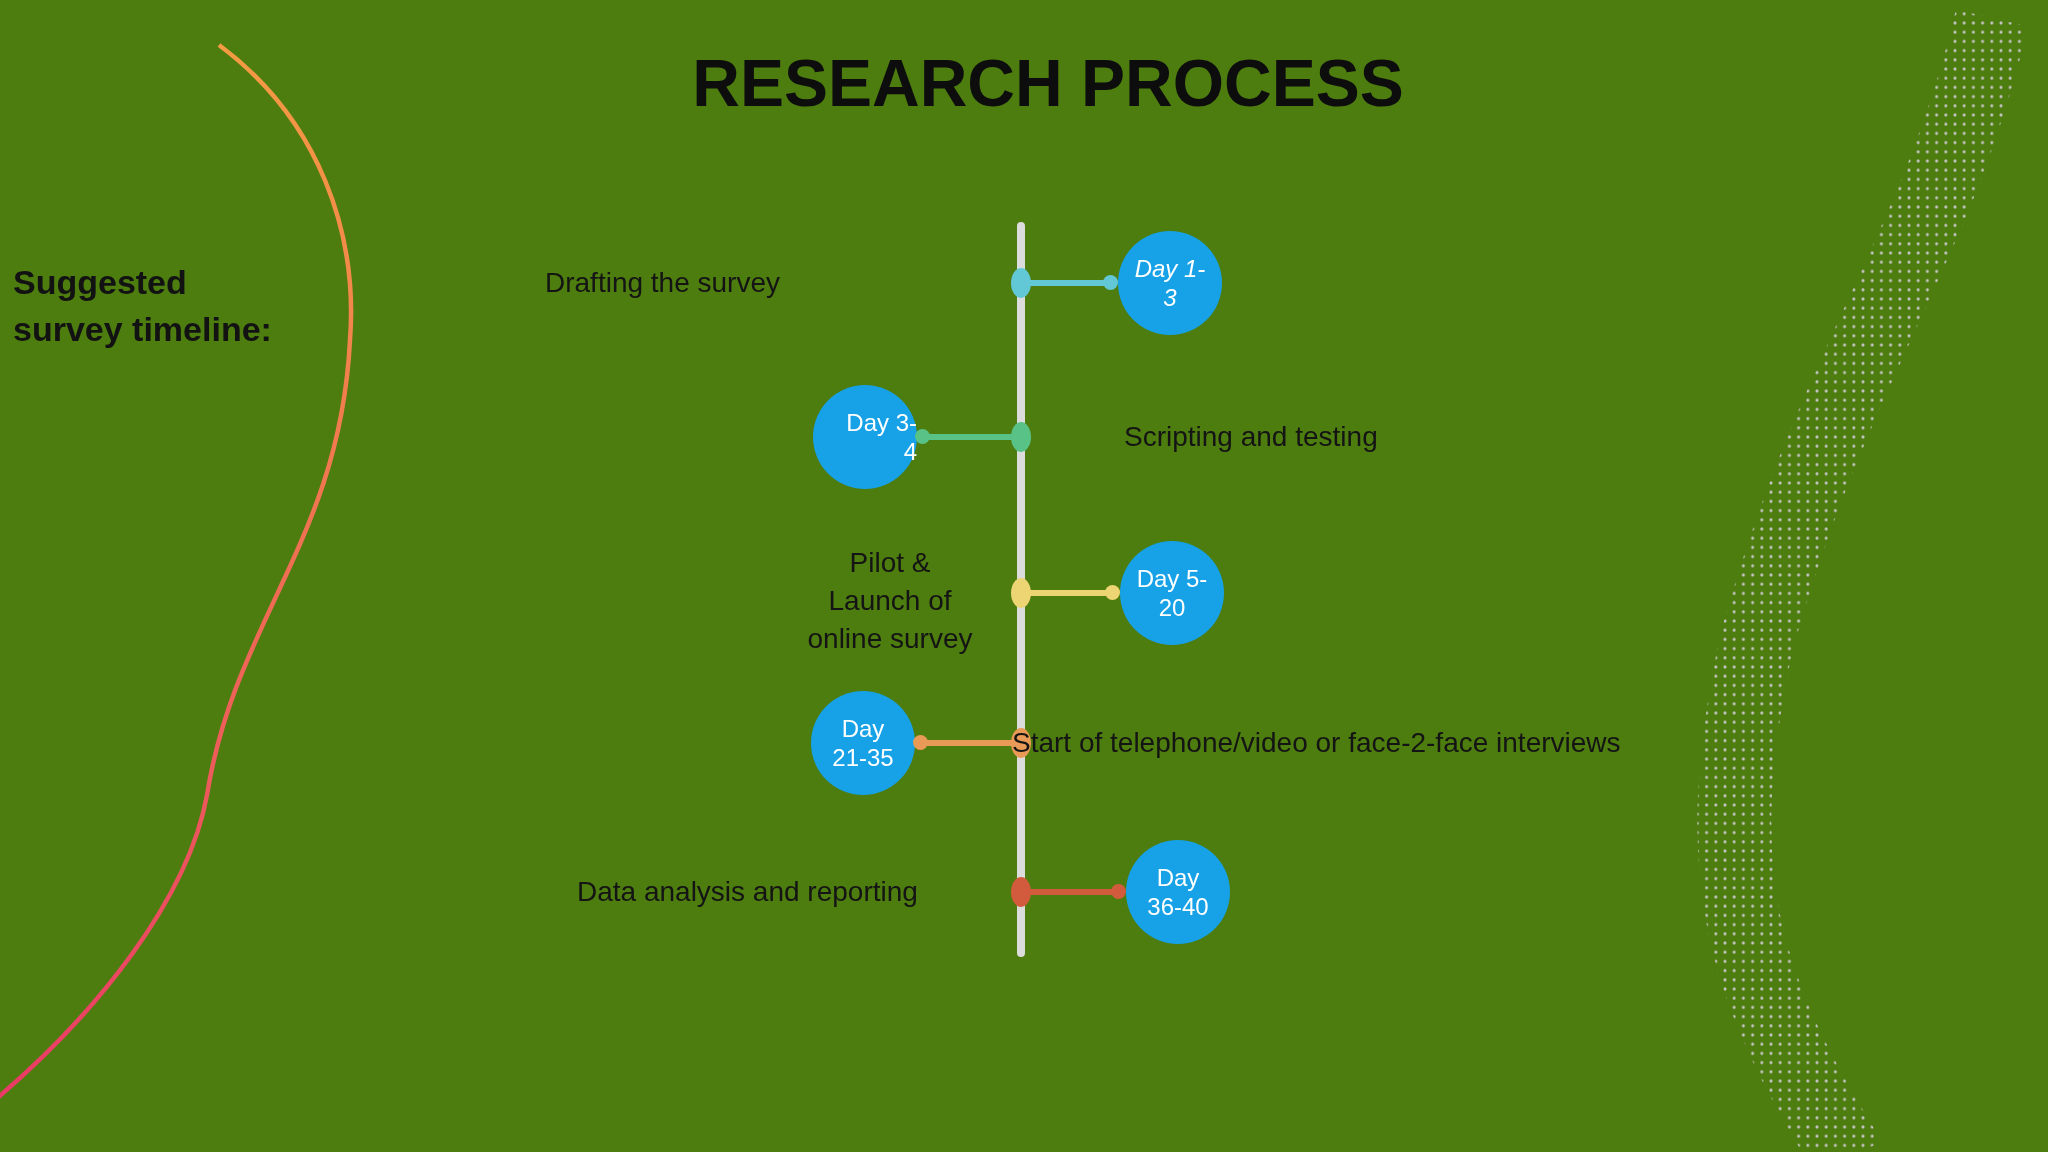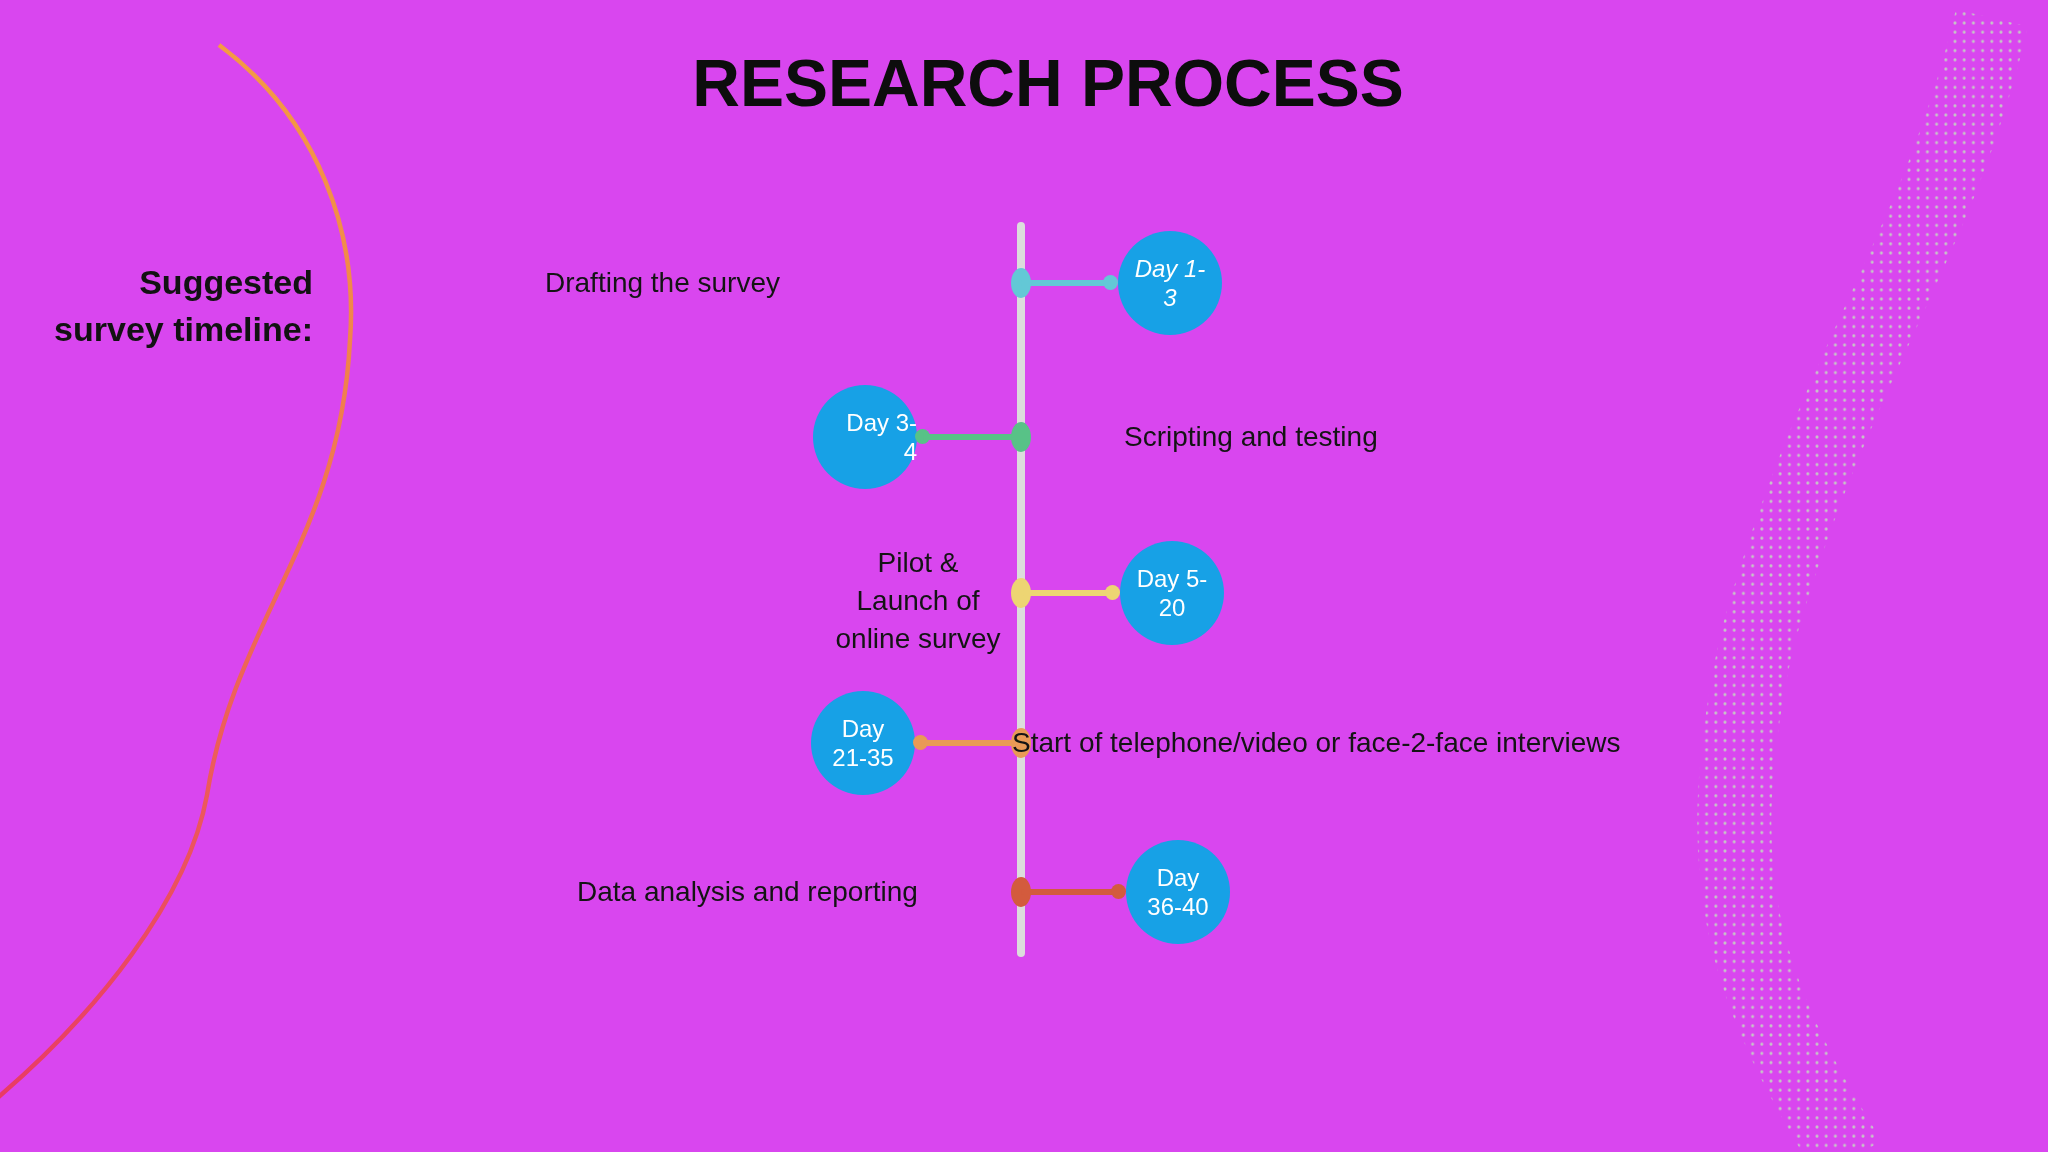--- a/index.html
+++ b/index.html
@@ -1,30 +1,30 @@
 <!DOCTYPE html>
 <html><head>
 <meta charset="utf-8">
 <style>
   html,body{margin:0;padding:0;background:#ffffff;}
   .canvas{
-    position:relative;width:2048px;height:1152px;overflow:hidden;background:#d946ef;
+    position:relative;width:2048px;height:1152px;overflow:hidden;background:#4d7c0f;
     font-family:"Liberation Sans","DejaVu Sans",sans-serif;color:#111111;
   }
   .decor-svg{position:absolute;left:0;top:0;width:2048px;height:1152px;}
 
   .title{
     position:absolute;left:692px;top:50px;width:712px;margin:0;
     font-size:66px;line-height:66px;font-weight:700;text-align:center;
     letter-spacing:0px;color:#0d0d0d;white-space:nowrap;
   }
 
   .side-note{
     position:absolute;left:13px;top:259px;width:300px;
-    font-size:34px;line-height:47px;font-weight:700;text-align:right;color:#121212;
+    font-size:34px;line-height:47px;font-weight:700;text-align:left;color:#121212;
   }
 
   .bar{
     position:absolute;left:1017px;top:222px;width:8px;height:735px;border-radius:4px;
   }
 
   
   .ellipse{position:absolute;width:20px;height:30px;border-radius:50%;}
   .cline{position:absolute;height:6px;border-radius:3px;}
   .ball{position:absolute;width:15px;height:15px;border-radius:50%;}
@@ -43,21 +43,21 @@
   .lbl0{left:545px;top:261px;width:360px;}
 
   
   .e1{left:1011px;top:422px;}  .l1{left:923px;top:434px;width:98px;}
   .b1{left:915px;top:429px;}   .c1{left:813px;top:385px;align-items:flex-end;}
   .lbl1{left:1124px;top:415px;}
 
   
   .e2{left:1011px;top:578px;}  .l2{left:1021px;top:590px;width:91px;}
   .b2{left:1105px;top:585px;}  .c2{left:1120px;top:541px;}
-  .lbl2{left:890px;top:544px;margin-left:28px;}
+  .lbl2{left:890px;top:544px;}
 
   
   .e3{left:1011px;top:728px;}  .l3{left:921px;top:740px;width:100px;}
   .b3{left:913px;top:735px;}   .c3{left:811px;top:691px;}
   .lbl3{left:1012px;top:721px;white-space:nowrap;text-align:center;}
 
   
   .e4{left:1011px;top:877px;}  .l4{left:1021px;top:889px;width:97px;}
   .b4{left:1111px;top:884px;}  .c4{left:1126px;top:840px;}
   .lbl4{left:577px;top:870px;width:360px;}

